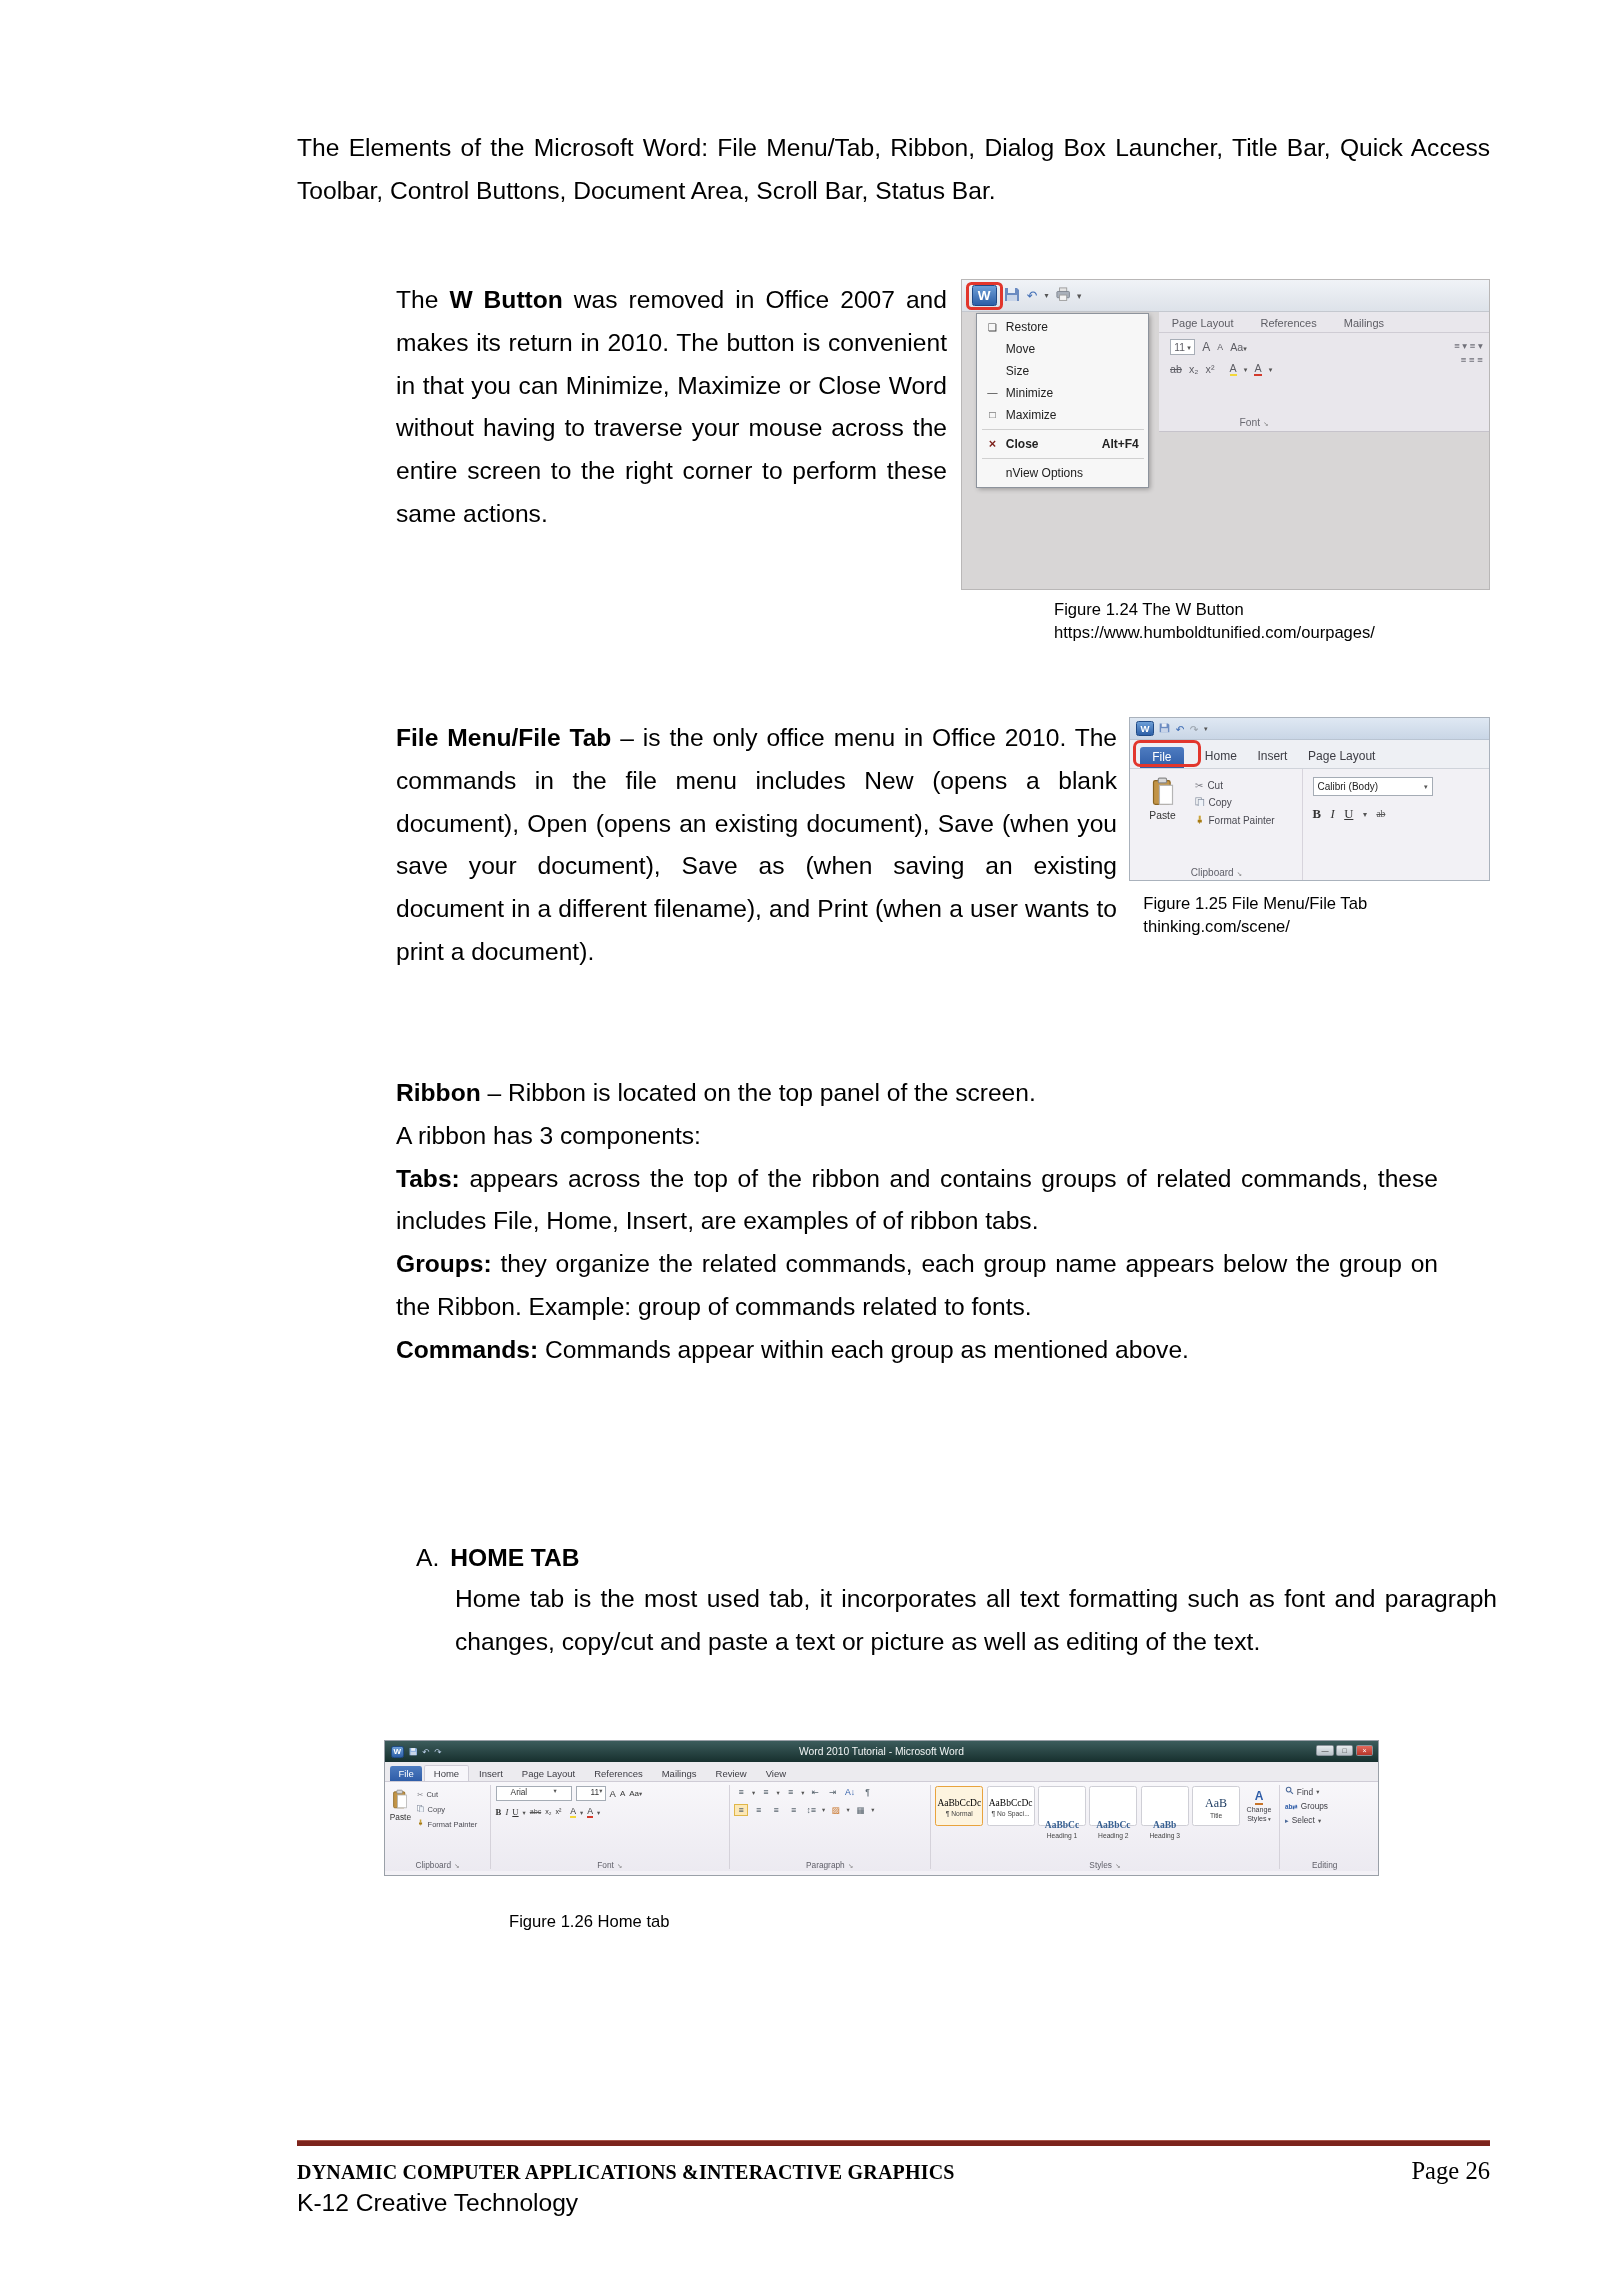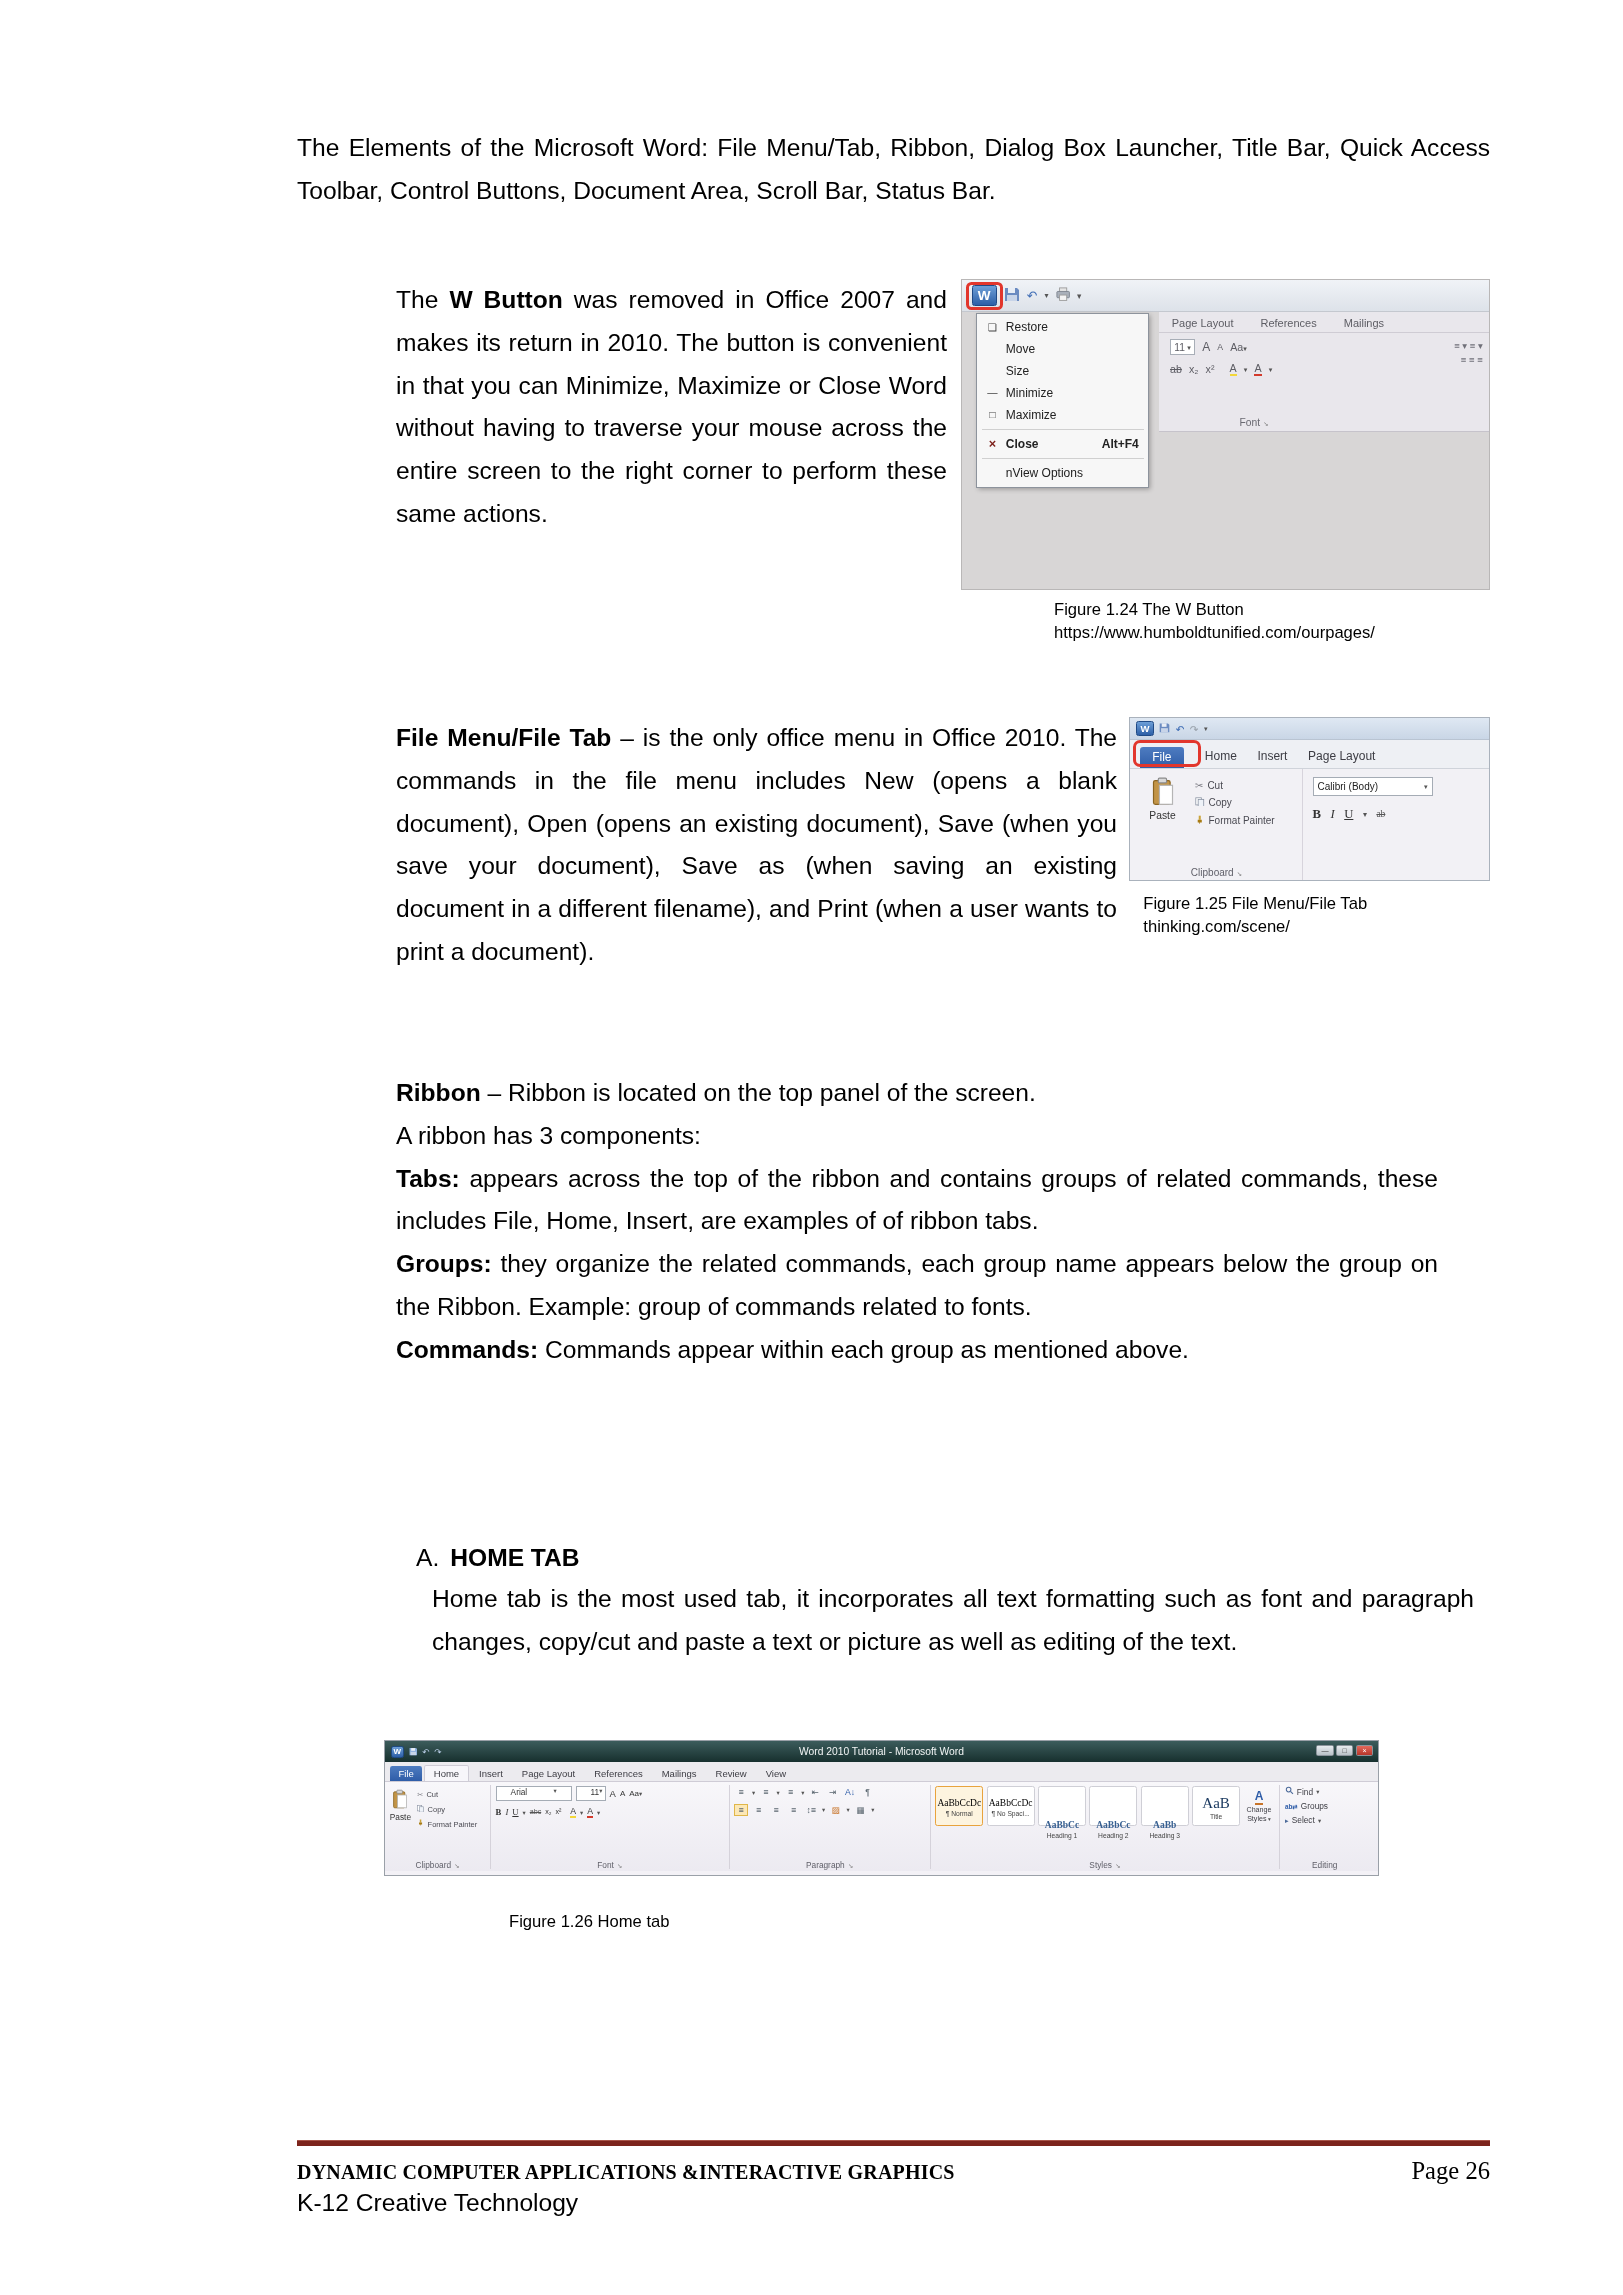--- a/index.html
+++ b/index.html
@@ -159,39 +159,39 @@
   .picon { display:inline-flex; width:13.5px; height:12px; align-items:center;
            justify-content:center; font-size:8.7px; color:#5b6770; }
   .g-styles { width:349px; }
   .styles-row { display:flex; gap:3.2px; align-items:stretch; }
   .stybox { width:49px; height:40px; background:#fff; border:0.8px solid #cfcfd6;
             border-radius:2.4px; display:flex; flex-direction:column; align-items:center;
             justify-content:center; gap:1.6px; padding-top:2.4px; }
   .stybox.sel { border:1.6px solid #e8a33d; background:#fdf4df; }
   .sty-prev { font-size:9.5px; font-family:"Liberation Serif", serif; white-space:nowrap; }
   .sty-prev.h { color:#365f91; font-weight:bold;margin-top:44px; }
-  .sty-prev.t { color:#17365d; font-size:15px; }
+  .sty-prev.t { color:#17365d; font-size:12px; }
   .sty-name { font-size:6.7px; color:#444; white-space:nowrap; }
   .chg { display:flex; flex-direction:column; align-items:center; justify-content:center;
          font-size:7.1px; color:#3d3d44; gap:0.8px; padding:0 3.2px; line-height:1.15; }
   .chg .bigA { font-size:12px; font-weight:bold; color:#2f5da8;
                border-bottom:2.4px solid #c8742a; }
   .g-edit { width:89px; }
   .erow { display:flex; align-items:center; gap:3.2px; font-size:8.3px; color:#3d3d44;
           margin-bottom:4px; white-space:nowrap; }
   .ab-ico { font-size:6.3px; color:#2f5da8; font-weight:bold; }
 
   .fig126cap { margin-top:36px; margin-left:125px; font-size:16.6px; }
 
   
   .ribbon-sec p { margin:0; }
   .ribbon-sub { margin-left:52px; width:1042px; }
   .home-sec .home-title { font-size:24.6px; margin-bottom:6.3px; }
   .home-sec .home-title b { margin-left:11px; }
-  .home-body { margin-left:16px; width:1042px; }
+  .home-body { margin-left:39px; width:1042px; }
 
   
   .footer-rule { height:5.5px; background:#7c241c; border-top:1.6px solid #a8554a;
                  margin-bottom:11px; }
   .footer-row { display:flex; justify-content:space-between; align-items:baseline;
                 font-family:"Liberation Serif", serif; }
   .footer-title { font-size:20px; font-weight:bold; letter-spacing:0.2px; }
   .footer-page  { font-size:24.6px; }
   .footer-sub { font-size:24.6px; margin-top:4.8px; font-family:"Liberation Sans", sans-serif; }
 </style>

